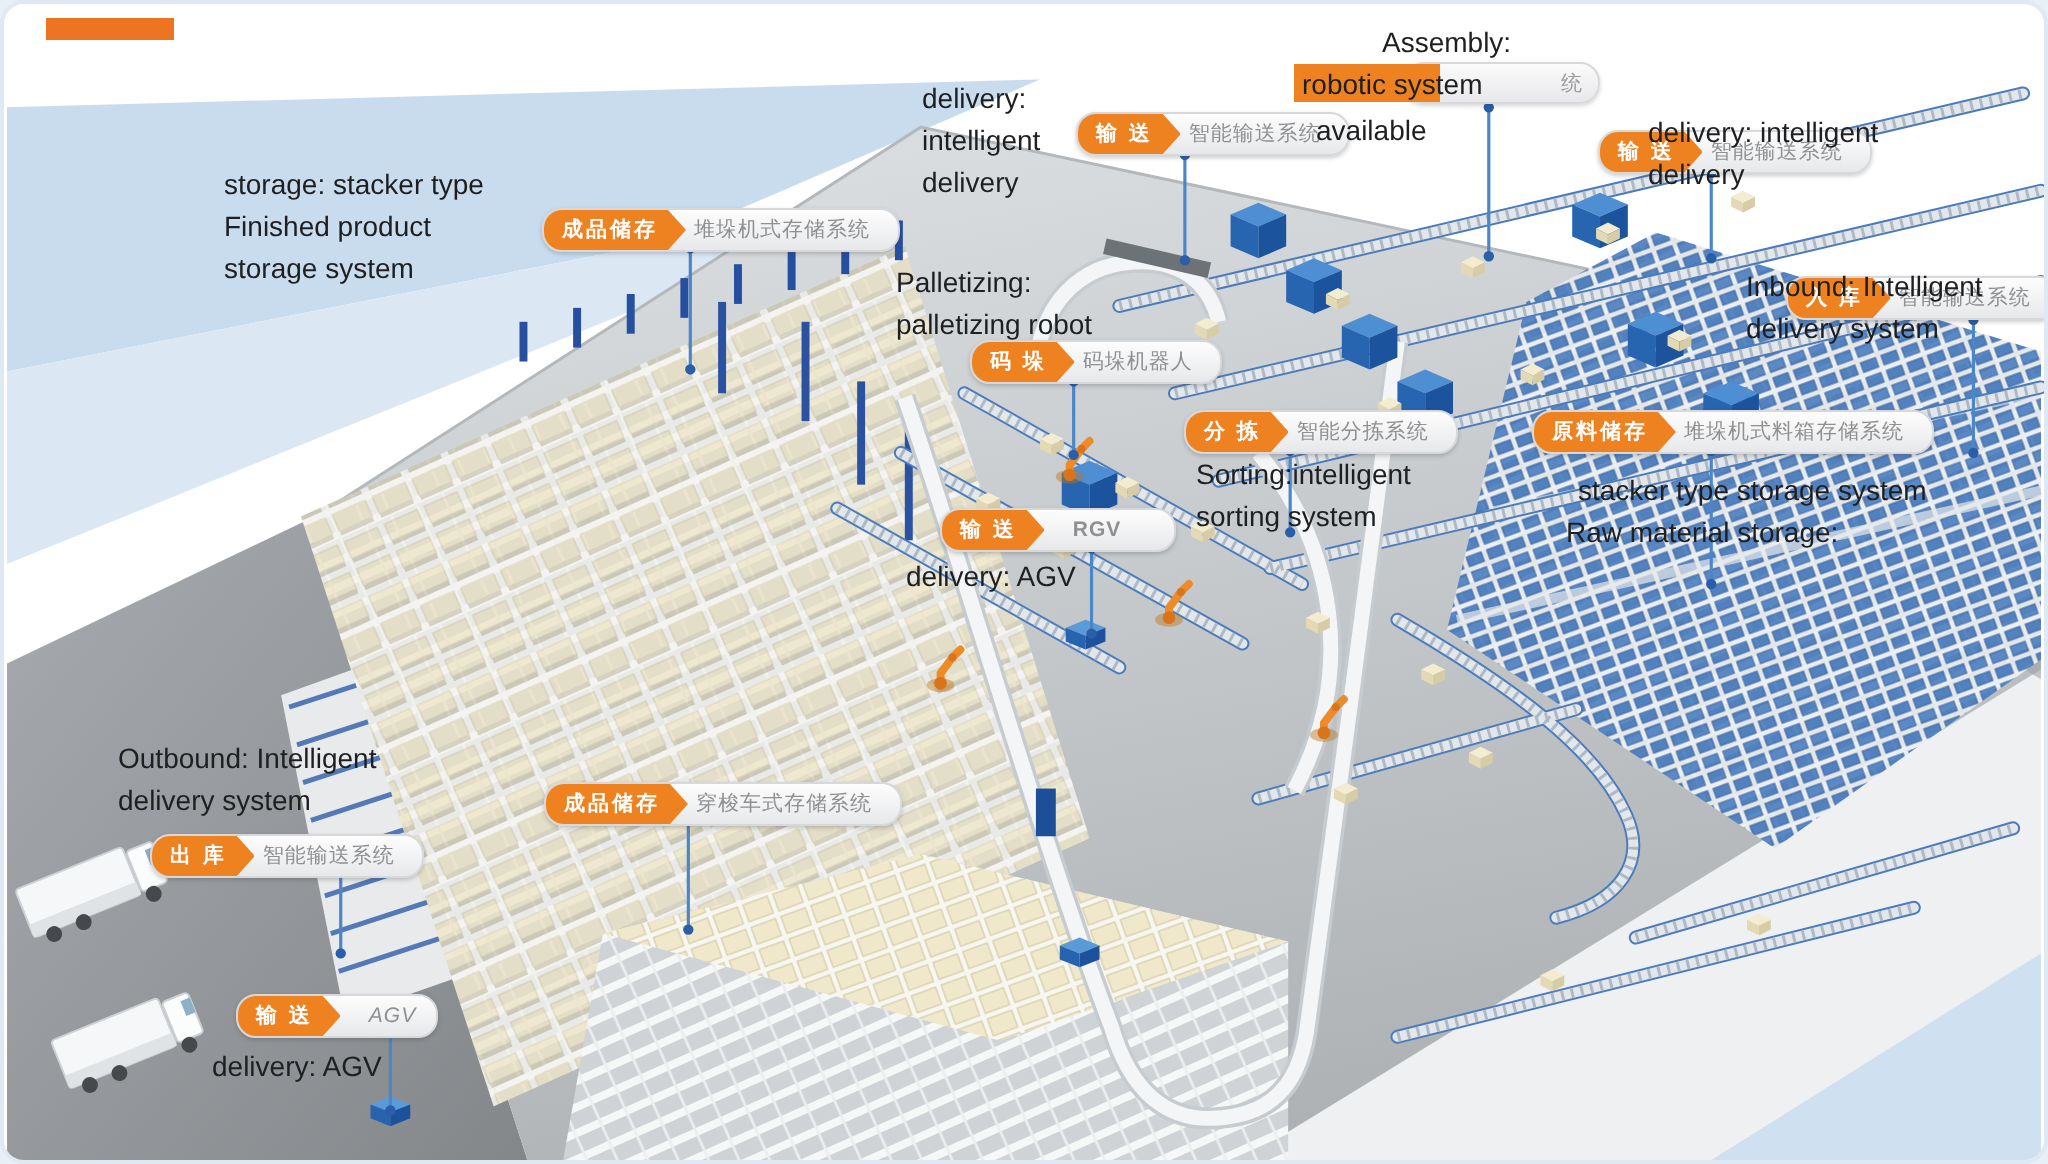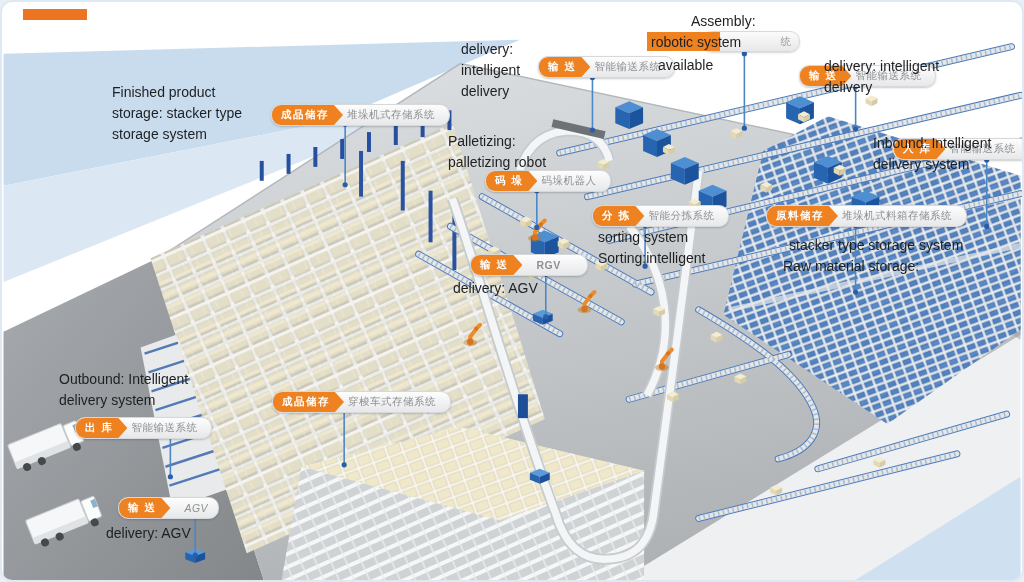--- a/index.html
+++ b/index.html
@@ -305,22 +305,22 @@
       <circle cx="168" cy="437" r="2.6"></circle>
         <circle cx="168" cy="478" r="2.6"></circle>
       <circle cx="193" cy="517" r="2.6"></circle>
         <circle cx="193" cy="557" r="2.6"></circle>
     </g>
   </svg>
 
   <div class="logo"></div>
 
   <div class="en" style="left:110px;top:80px;">
+    <div>storage: stacker type</div>
     <div>Finished product</div>
-    <div>storage: stacker type</div>
     <div>storage system</div>
   </div>
   <div class="tag" style="left:269px;top:102px;">
     <span class="tag-orange">成品储存</span>
     <span class="tag-text">堆垛机式存储系统</span>
   </div>
 
   <div class="en" style="left:459px;top:37px;">
     <div>delivery:</div>
     <div>intelligent</div>
@@ -370,22 +370,22 @@
   <div class="tag" style="left:459px;top:168px;margin-left:24px;">
     <span class="tag-orange">码 垛</span>
     <span class="tag-text">码垛机器人</span>
   </div>
 
   <div class="tag" style="left:590px;top:203px;">
     <span class="tag-orange">分 拣</span>
     <span class="tag-text">智能分拣系统</span>
   </div>
   <div class="en" style="left:596px;top:225px;">
+    <div>Sorting:intelligent</div>
     <div>sorting system</div>
-    <div>Sorting:intelligent</div>
   </div>
 
   <div class="tag" style="left:764px;top:203px;">
     <span class="tag-orange">原料储存</span>
     <span class="tag-text">堆垛机式料箱存储系统</span>
   </div>
   <div class="en" style="left:781px;top:233px;">
     <div style="margin-left:6px;">stacker type storage system</div>
     <div>Raw material storage:</div>
   </div>

